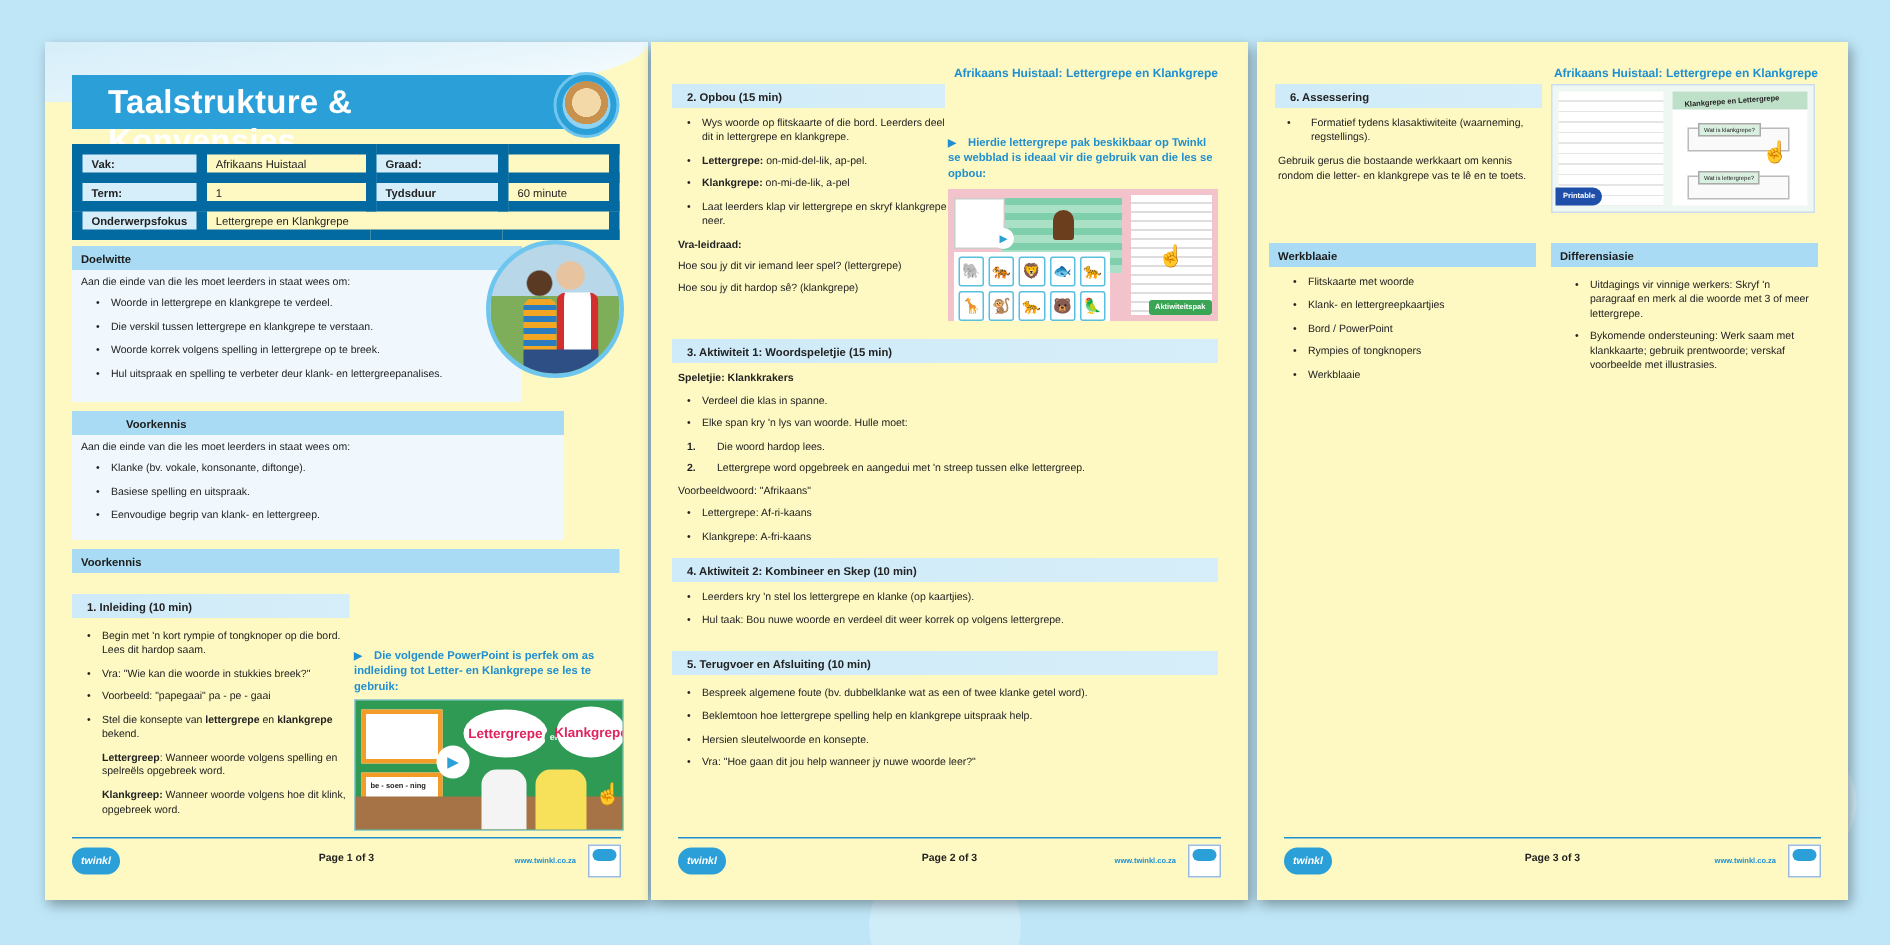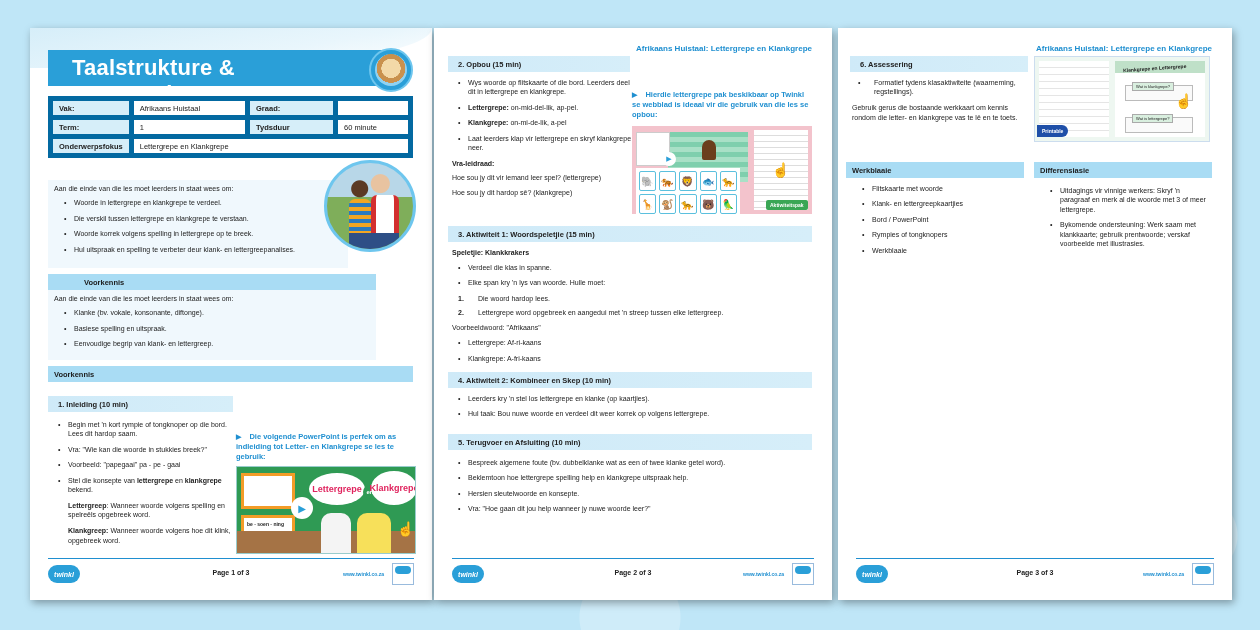--- a/index.html
+++ b/index.html
@@ -14,21 +14,21 @@
     position: absolute; inset: 0;
     background:
       radial-gradient(circle at 8% 20%, rgba(255,255,255,0.35) 0 30px, transparent 31px),
       radial-gradient(circle at 95% 85%, rgba(255,255,255,0.3) 0 40px, transparent 41px),
       radial-gradient(circle at 50% 98%, rgba(255,255,255,0.25) 0 50px, transparent 51px),
       radial-gradient(circle at 90% 10%, rgba(255,255,255,0.3) 0 30px, transparent 31px),
       #bfe6f7;
   }
   .page {
     position: absolute;
-    background: #ffffff;
+    background: #fef9c3;
     box-shadow: 2px 3px 8px rgba(0,0,0,0.35);
     overflow: hidden;
   }
   .page .wave {
     position: absolute; left: 0; right: 0; top: 0; height: 40px;
     background: linear-gradient(170deg, #d6eef9 0%, #e9f6fc 60%, #fff 100%);
     border-bottom-right-radius: 60% 40px;
   }
   #page1 { left: 30px; top: 28px; width: 402px; height: 572px; }
   #page2 { left: 434px; top: 28px; width: 398px; height: 572px; }
@@ -48,21 +48,21 @@
   }
   .title-icon .inner {
     width: 32px; height: 32px; border-radius: 50%;
     background: radial-gradient(circle at 50% 45%, #f3d9a8 0 40%, #c9914e 41% 60%, #8fd2f2 61%);
   }
   table.info {
     position: absolute; left: 18px; top: 68px; width: 365px;
     border-collapse: collapse; font-size: 7.5px;
   }
   table.info td {
-    border: 5px solid #0369a1; height: 19px; padding: 0 6px; vertical-align: middle;
+    border: 7px solid #0369a1; height: 19px; padding: 0 6px; vertical-align: middle;
   }
   table.info td.lbl { background: #d6eef9; font-weight: bold; width: 74px; }
   table.info td.lbl2 { background: #d6eef9; font-weight: bold; width: 88px; }
 
   .sec-head {
     position: absolute; height: 16px;
     background: #a9dcf4; font-size: 7.5px; font-weight: bold;
     padding: 4px 6px; color: #1b1b1b;
   }
   .sec-body {
@@ -231,20 +231,21 @@
       <td class="lbl2">Tydsduur</td>
       <td>60 minute</td>
     </tr>
     <tr>
       <td class="lbl">Onderwerpsfokus</td>
       <td colspan="3">Lettergrepe en Klankgrepe</td>
     </tr>
   </tbody>
     </table>
 
+  <div class="sec-head" style="left:18px; top:136px; width:300px;">Doelwitte</div>
   <div class="sec-body" style="left:18px; top:152px; width:300px; height:88px;">
     <p>Aan die einde van die les moet leerders in staat wees om:</p>
     <ul class="bullets">
       <li>Woorde in lettergrepe en klankgrepe te verdeel.</li>
       <li>Die verskil tussen lettergrepe en klankgrepe te verstaan.</li>
       <li>Woorde korrek volgens spelling in lettergrepe op te breek.</li>
       <li>Hul uitspraak en spelling te verbeter deur klank- en lettergreepanalises.</li>
     </ul>
   </div>
   <div class="kids-circle">

